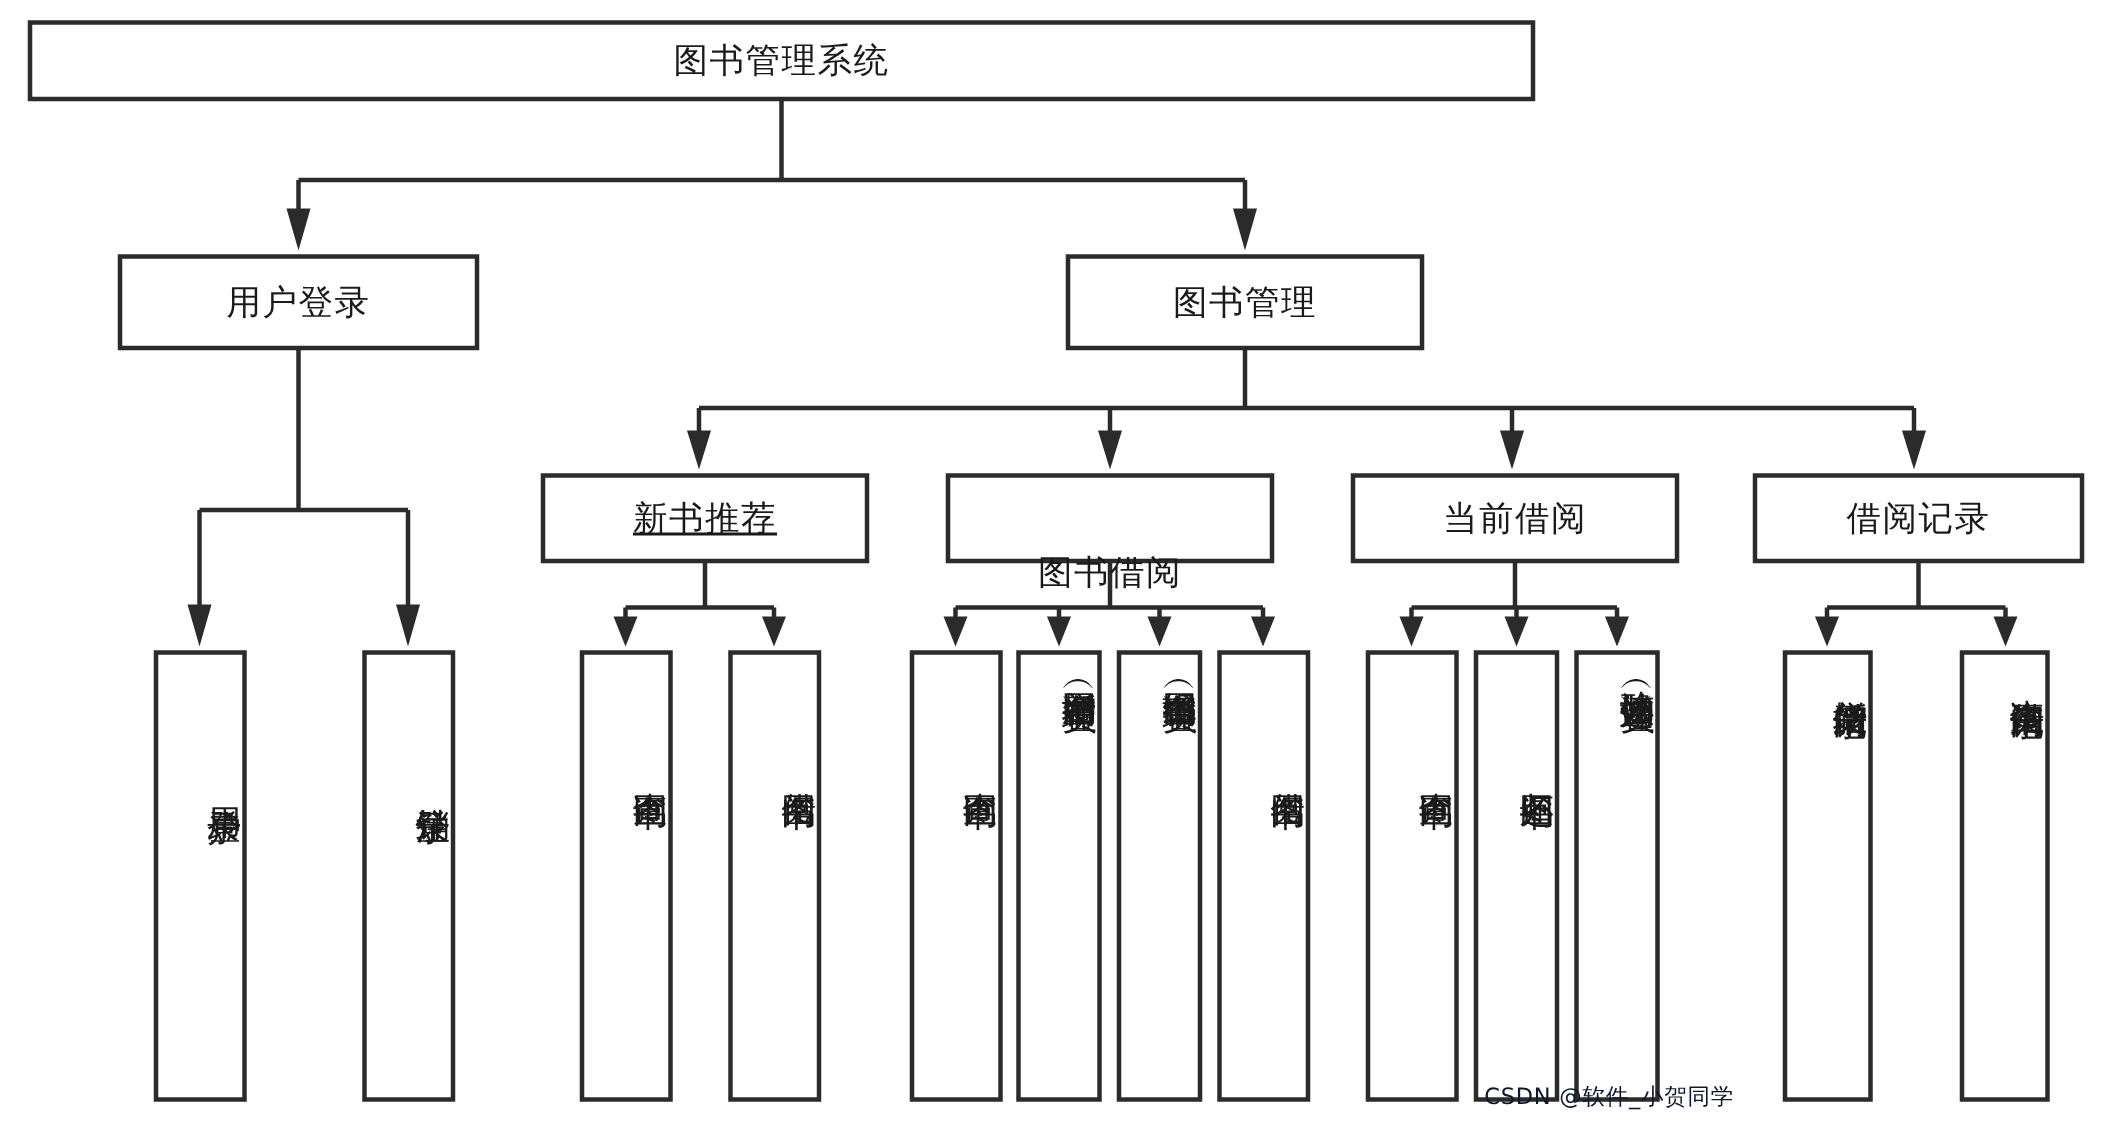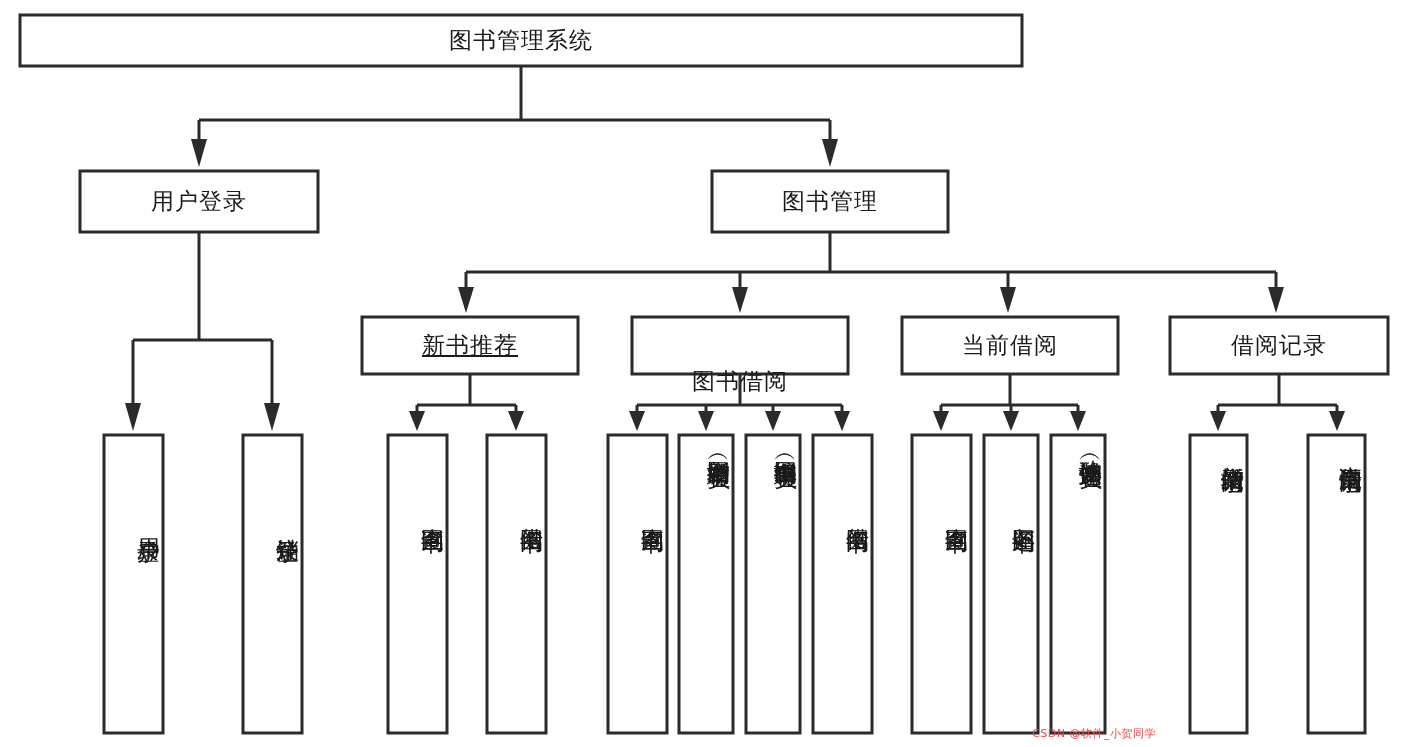--- a/index.html
+++ b/index.html
@@ -60,22 +60,22 @@
     align-items: center;
     justify-content: center;
     pointer-events: none;
     letter-spacing: 1px;
   }
   .watermark {
     position: absolute;
     right: 14px;
     bottom: 6px;
     font-family: "DejaVu Sans", "Liberation Sans", sans-serif;
-    font-size: 11px;
-    color: #ef4444;
+    font-size: 15px;
+    color: #0f172a;
     letter-spacing: 0.5px;
     white-space: nowrap;
   }
 </style>
 </head>
 <body>
 
 <div id="diagram-root">
 
   <svg width="1405" height="747" viewBox="0 0 1405 747">

